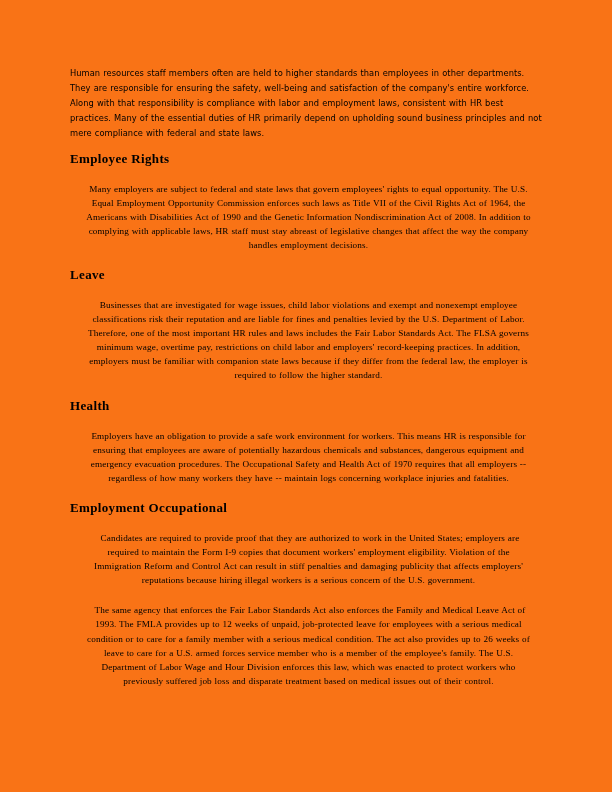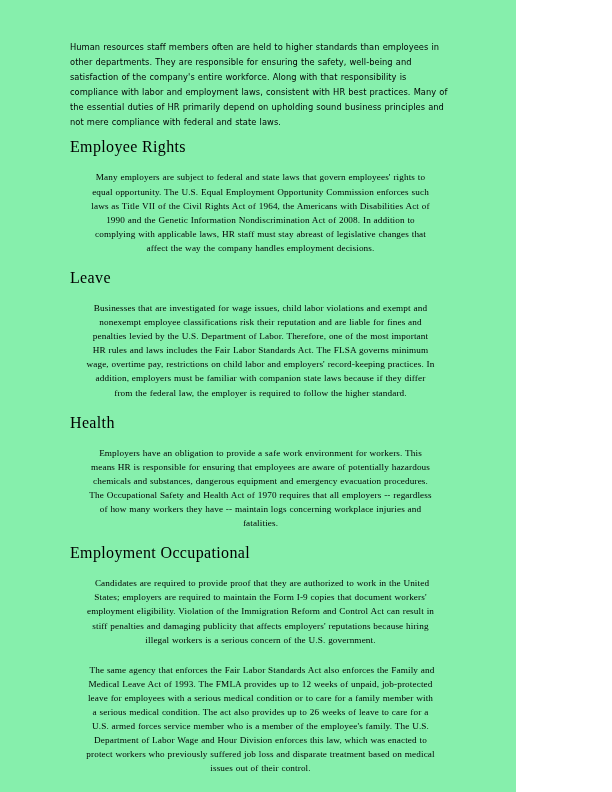--- a/index.html
+++ b/index.html
@@ -11,47 +11,47 @@
     width: 612px;
     height: 792px;
     overflow: hidden;
     font-family: "Liberation Serif", serif;
     color: #000000;
     -webkit-font-smoothing: none;
   }
 
   .page {
     position: relative;
-    width: 516px;
+    width: 612px;
     height: 792px;
-    background: #86efac;
+    background: #f97316;
     box-sizing: border-box;
-    padding: 40px 64px 0 70px;
+    padding: 66px 64px 0 70px;
   }
 
   
   .intro {
     font-family: "DejaVu Sans", sans-serif;
     font-size: 8.3px;
     line-height: 14.9px;
     text-align: left;
     margin: 0 0 0 0;
     letter-spacing: 0.05px;
     word-spacing: 0.4px;
     padding-right: 2px;
   }
 
   .section {
     margin-top: 11px;
   }
 
   .section-heading {
     font-family: "Liberation Serif", serif;
-    font-weight: normal;
-    font-size: 16px;
+    font-weight: bold;
+    font-size: 13px;
     line-height: 14px;
     margin: 1px 0 1px 0;
     letter-spacing: 0.35px;
   }
 
   .section-body {
     font-family: "Liberation Serif", serif;
     font-size: 9.2px;
     line-height: 14.1px;
     margin: 16px;

